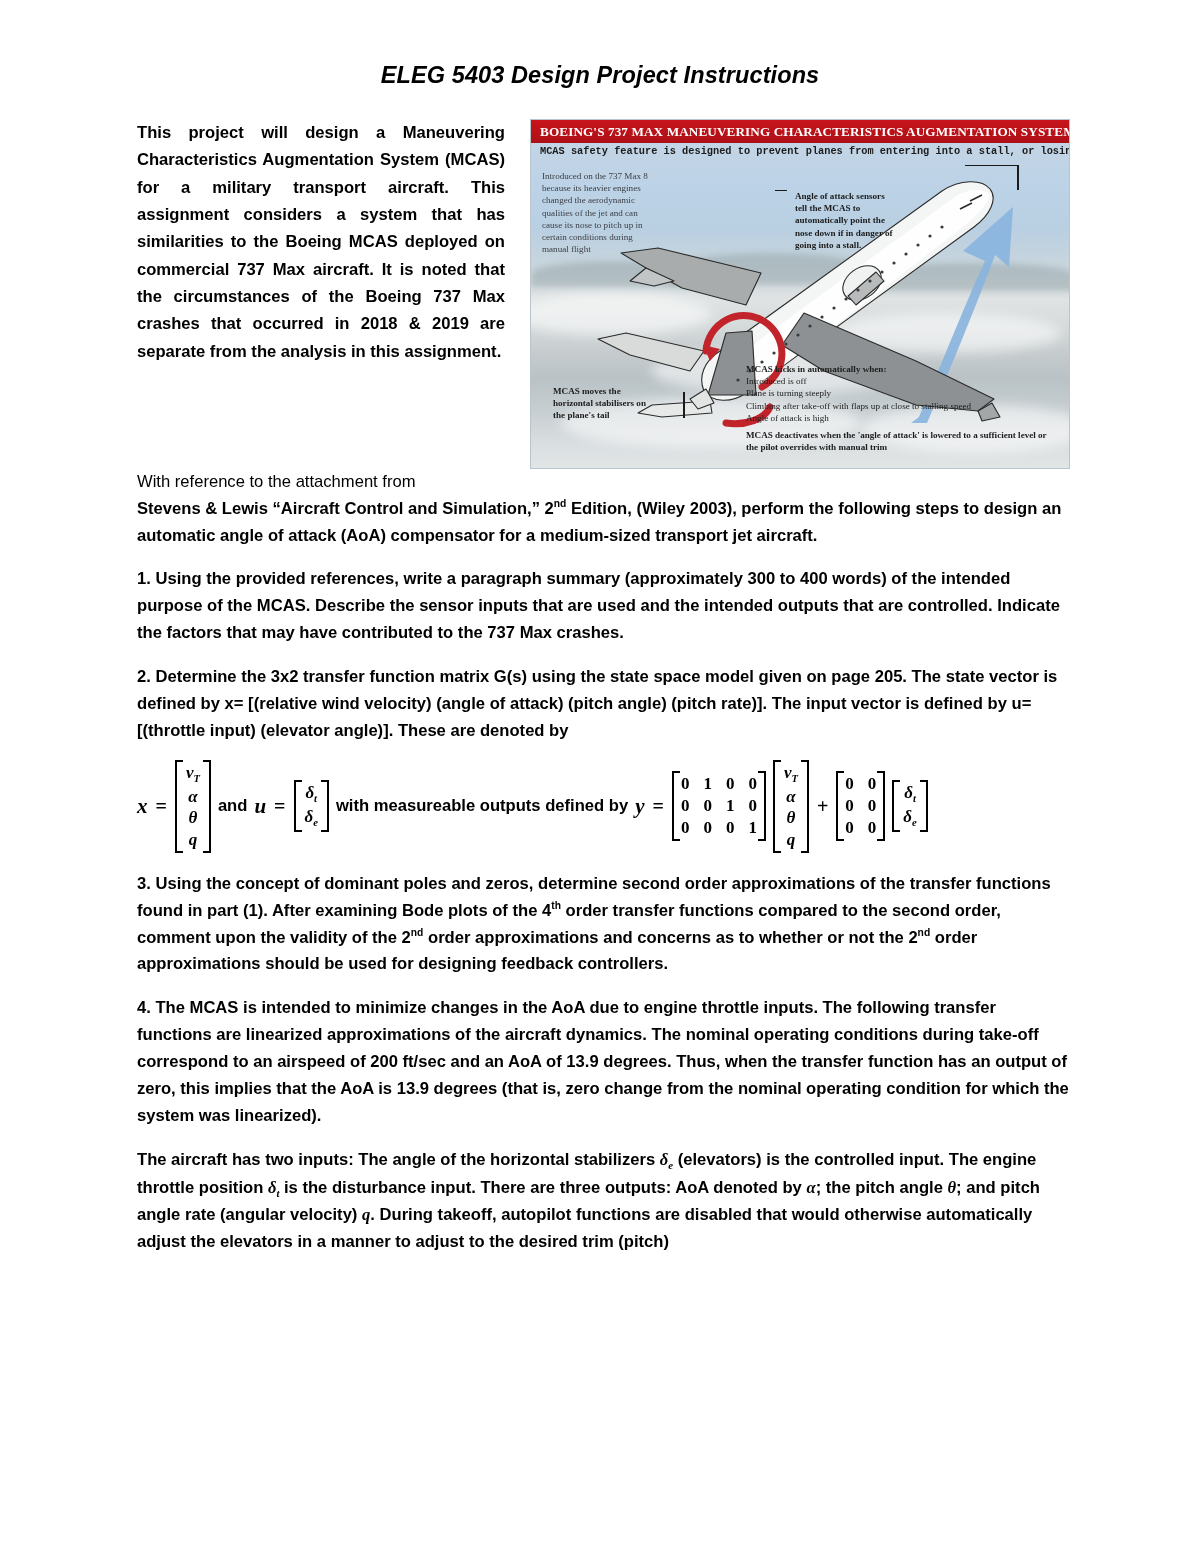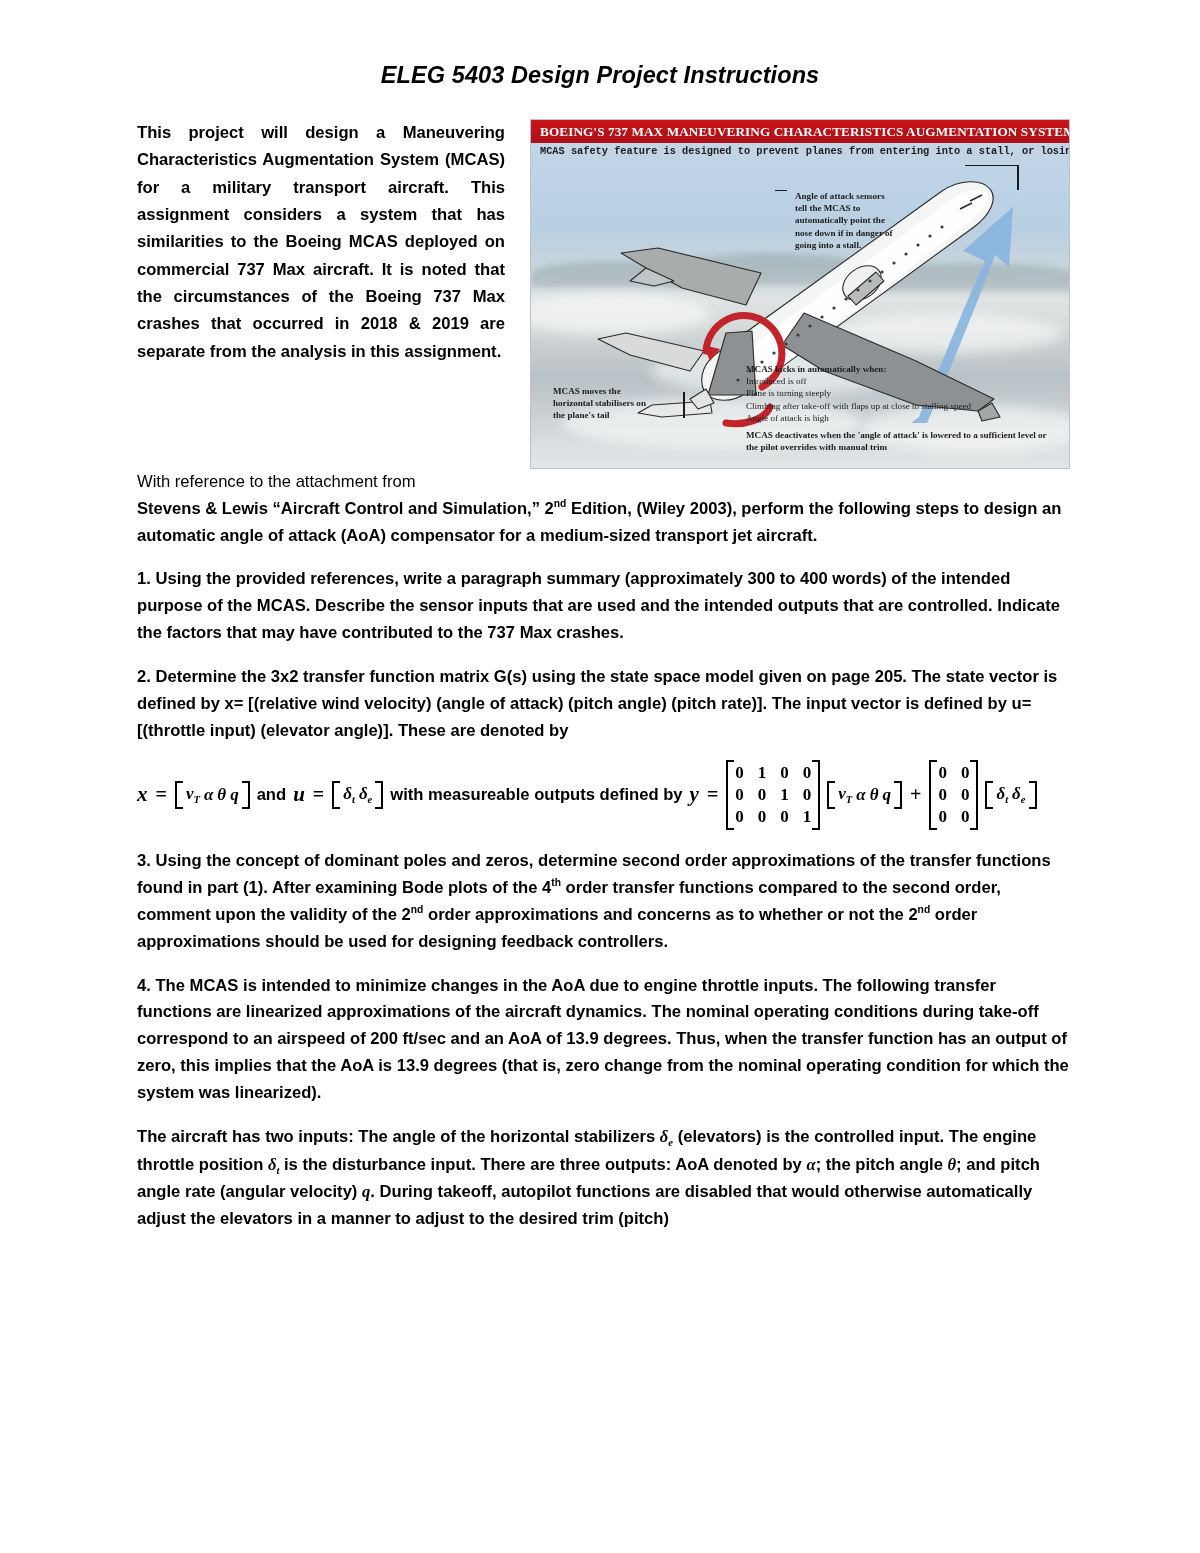--- a/index.html
+++ b/index.html
@@ -206,21 +206,21 @@
     position: absolute;
     top: 0; bottom: 0;
     width: 6px;
     border-top: 2px solid #000;
     border-bottom: 2px solid #000;
   }
   .bracket::before { left: 0;  border-left: 2px solid #000; }
   .bracket::after  { right: 0; border-right: 2px solid #000; }
   .colvec {
     display: flex;
-    flex-direction: row;
+    flex-direction: column;
     align-items: center;
     line-height: 1.28;
     font-style: italic;
     font-size: 17px;
   }
   .colvec > span { padding: 0 2px; }
   .matgrid {
     display: grid;
     gap: 0 14px;
     text-align: center;
@@ -318,20 +318,21 @@
 
       <div class="leader" style="left:434px; top:45px;  width:52px; height:1.6px;"></div>
       <div class="leader" style="left:486px; top:45px;  width:1.6px; height:25px;"></div>
       <div class="leader" style="left:244px; top:70px;  width:12px; height:1.6px;"></div>
       <div class="leader" style="left:152px; top:272px; width:1.6px; height:26px;"></div>
       <div class="leader" style="left:152px; top:272px; width:1.6px; height:1.6px;"></div>
 
       <div class="ig-banner">BOEING'S 737 MAX MANEUVERING CHARACTERISTICS AUGMENTATION SYSTEM</div>
       <div class="ig-sub">MCAS safety feature is designed to prevent planes from entering into a stall, or losing lift</div>
 
+      <div class="ig-note faded note-left">Introduced on the 737 Max 8 because its heavier engines changed the aerodynamic qualities of the jet and can cause its nose to pitch up in certain conditions during manual flight</div>
 
       <div class="ig-note note-right">
         <b>Angle of attack sensors tell the MCAS to automatically point the nose down if in danger of going into a stall.</b>
       </div>
 
       <div class="ig-note note-tail">MCAS moves the horizontal stabilisers on the plane's tail</div>
 
       <div class="ig-note note-kicks">
         <div><b>MCAS kicks in automatically when:</b></div>
         <div class="faded">Introduced is off</div>

